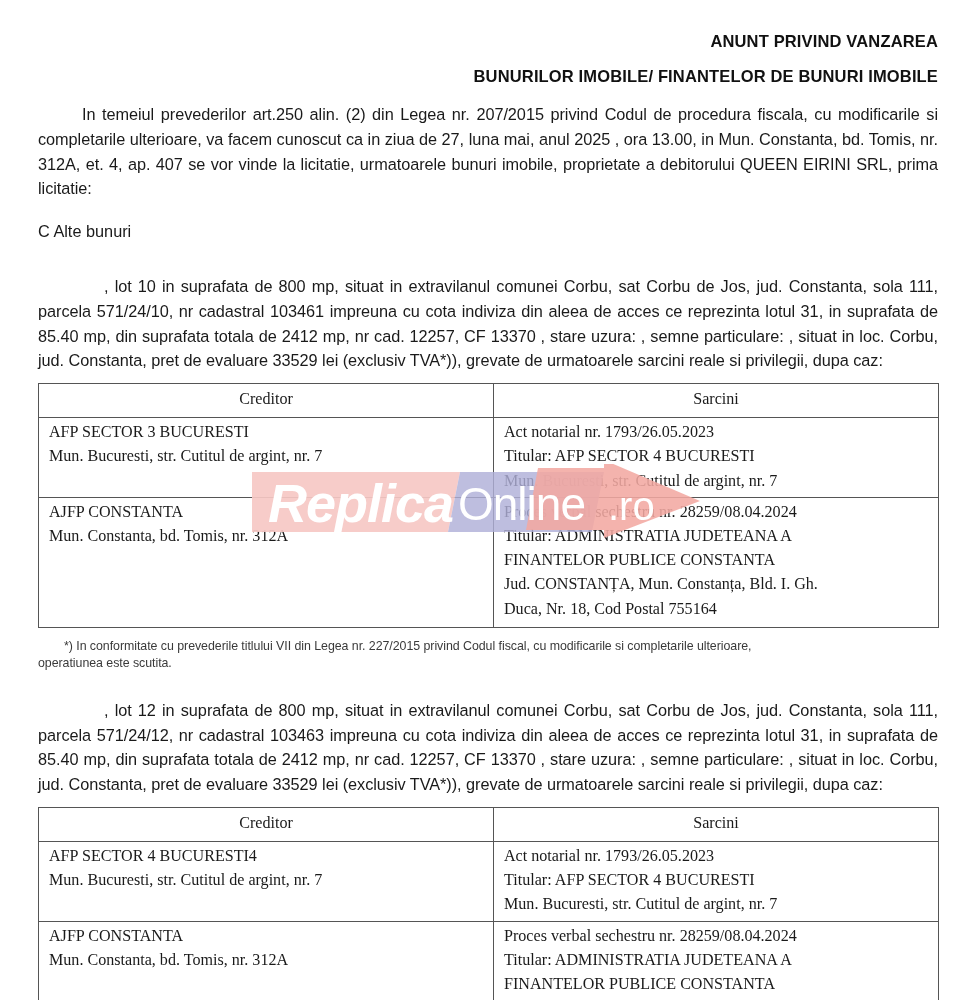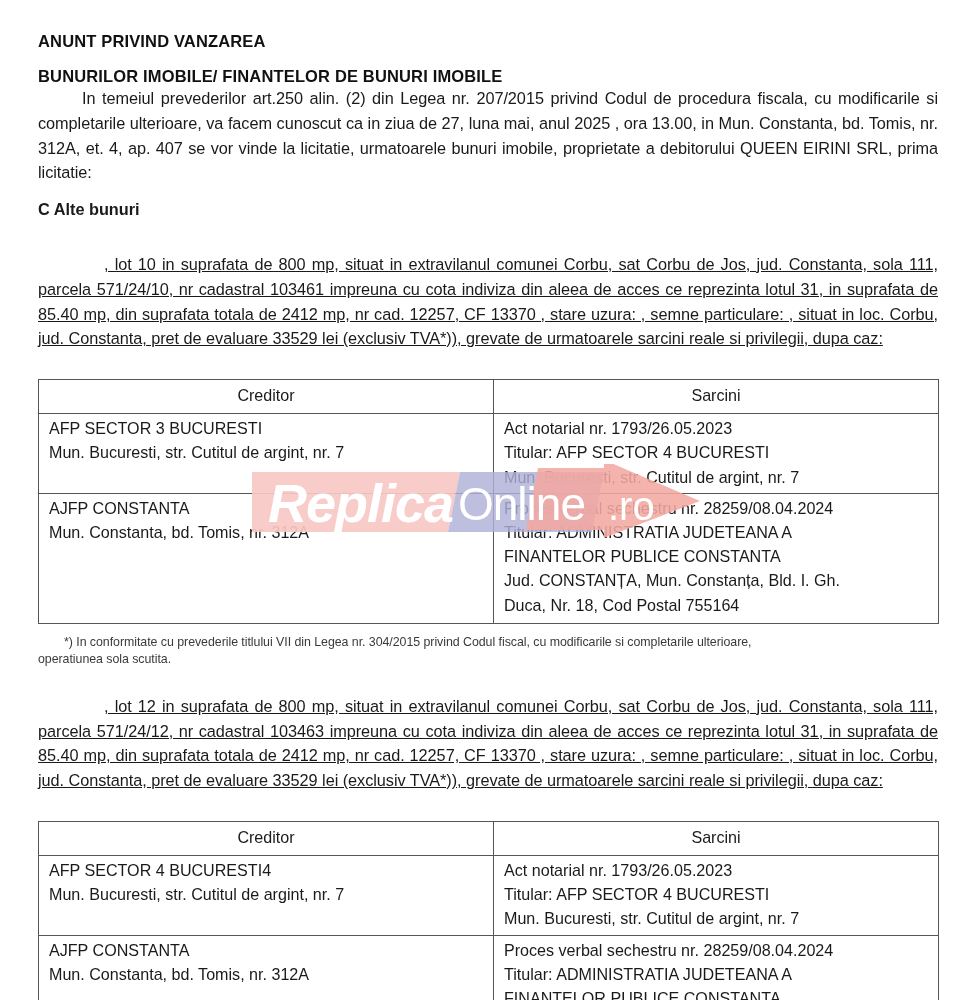--- a/index.html
+++ b/index.html
@@ -22,61 +22,62 @@
   }
   .doc {
     position: absolute;
     left: 38px;
     top: 0;
     width: 900px;
   }
 
   
   .title-block {
-    text-align: left;
+    text-align: right;
     padding-top: 33px;
   }
   .title-line {
     font-weight: bold;
     font-size: 16.5px;
     letter-spacing: 0.15px;
     line-height: 1.0;
     color: #111;
   }
   .title-line.l1 { margin-bottom: 18px; }
 
   
   .para {
     font-size: 16.3px;
     line-height: 24.8px;
     text-align: justify;
     color: #1a1a1a;
     letter-spacing: -0.05px;
   }
   .para.indent { text-indent: 44px; }
-  .para.indent-lot { text-indent: 66px; text-decoration: underline; }
+  .para.indent-lot { text-indent: 66px; }
 
   .section-label {
     font-size: 16.3px;
     line-height: 24.8px;
     color: #1a1a1a;
   }
 
-  #intro-paragraph { margin-top: 2px; }
-  #section-c { margin-top: 12px; font-weight: bold; }
+  #intro-paragraph { margin-top: 18px; }
+  #section-c { margin-top: 18px; }
   #lot1-paragraph { margin-top: 30px; }
   #lot2-paragraph { margin-top: 25px; }
 
   
   .sarcini-table {
     border-collapse: collapse;
     width: 900px;
     table-layout: fixed;
-    margin-top: 28px;
+    margin-top: 10px;
     background: transparent;
+    font-family: Liberation Serif, serif;
   }
   .sarcini-table td,
   .sarcini-table th {
     border: 1.15px solid #ararara;
     border: 1.15px solid #555;
     padding: 2px 0 4px 0;
     vertical-align: top;
     font-weight: normal;
     font-size: 16.1px;
     line-height: 24.2px;
@@ -187,22 +188,22 @@
               <span class="cell-line">FINANTELOR PUBLICE CONSTANTA</span>
               <span class="cell-line">Jud. CONSTANȚA, Mun. Constanța, Bld. I. Gh.</span>
               <span class="cell-line">Duca, Nr. 18, Cod Postal 755164</span>
             </div>
           </td>
         </tr>
       </tbody>
     </table>
 
     <div class="footnote">
-      <span class="fn-indent">*) In conformitate cu prevederile titlului VII din Legea nr. 304/2015 privind Codul fiscal, cu modificarile si completarile ulterioare,</span><br>
-      <span>operatiunea sola scutita.</span>
+      <span class="fn-indent">*) In conformitate cu prevederile titlului VII din Legea nr. 227/2015 privind Codul fiscal, cu modificarile si completarile ulterioare,</span><br>
+      <span>operatiunea este scutita.</span>
     </div>
 
     <div class="para indent-lot" id="lot2-paragraph">, lot 12 in suprafata de 800 mp, situat in extravilanul comunei Corbu, sat Corbu de Jos, jud. Constanta, sola 111, parcela 571/24/12, nr cadastral 103463 impreuna cu cota indiviza din aleea de acces ce reprezinta lotul 31, in suprafata de 85.40 mp, din suprafata totala de 2412 mp, nr cad. 12257, CF 13370 , stare uzura: , semne particulare: , situat in loc. Corbu, jud. Constanta, pret de evaluare 33529 lei (exclusiv TVA*)), grevate de urmatoarele sarcini reale si privilegii, dupa caz:</div>
 
     <table class="sarcini-table">
       <colgroup>
           <col class="c-cred">
           <col class="c-sarc">
         </colgroup>
       <thead>

